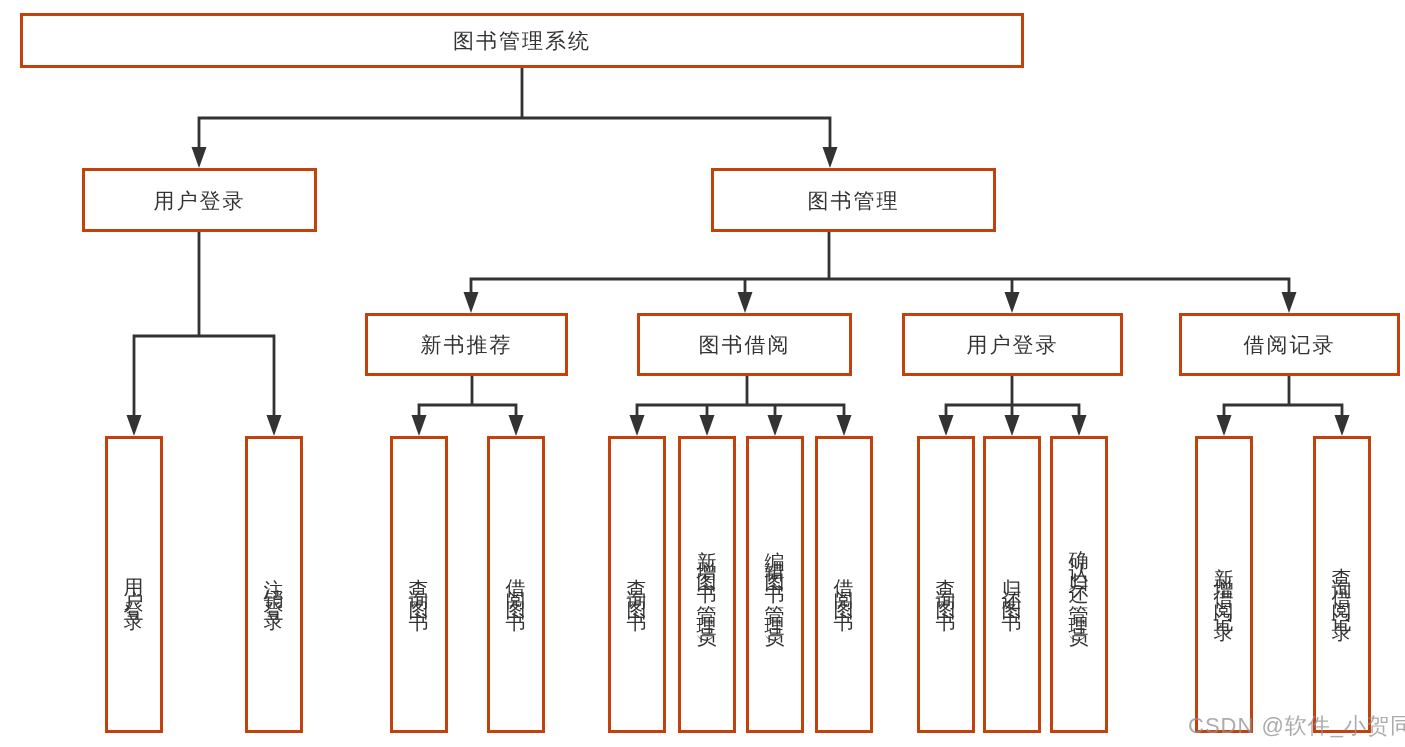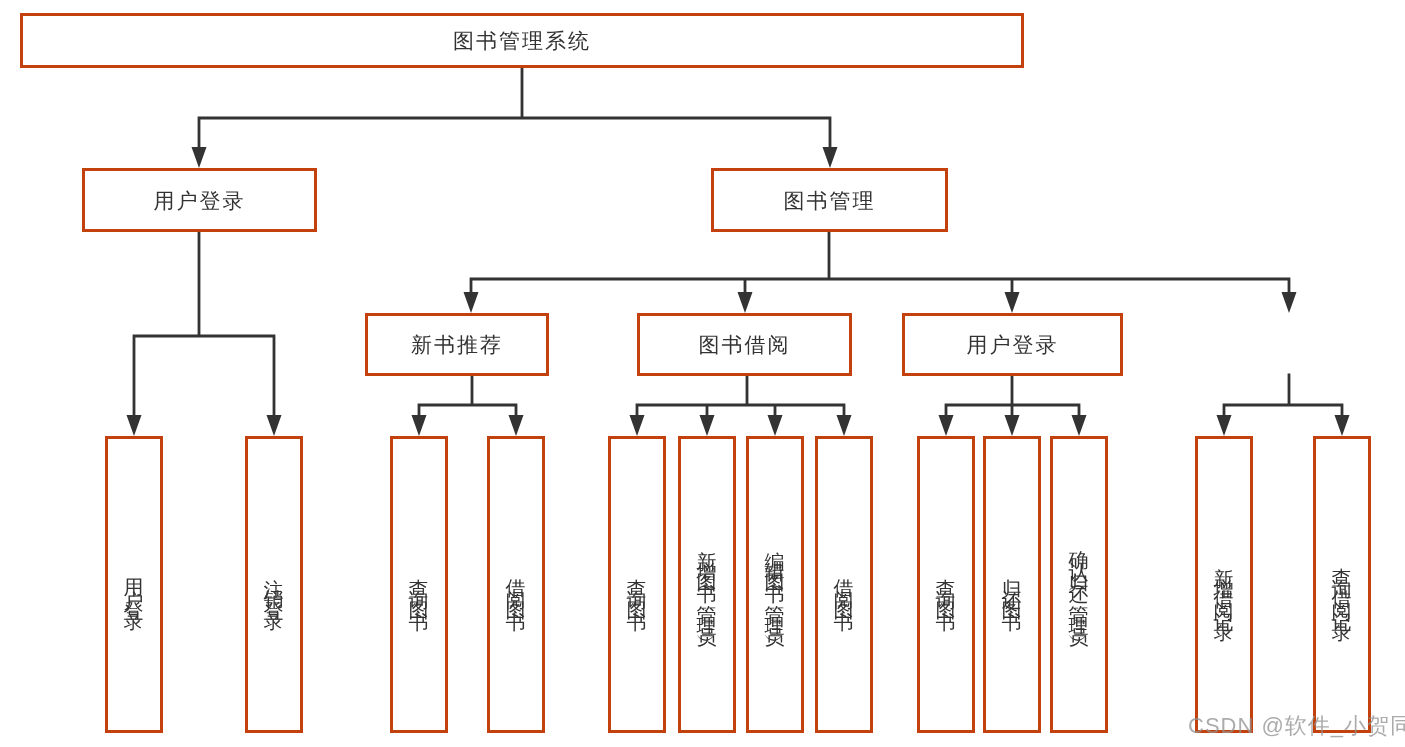--- a/index.html
+++ b/index.html
@@ -52,32 +52,35 @@
     </g>
   </svg>
 
   <div class="node h" style="left:20px;top:13px;width:1004px;height:55px">
     <span class="lbl">图书管理系统</span>
   </div>
 
   <div class="node h" style="left:82px;top:168px;width:235px;height:64px">
     <span class="lbl">用户登录</span>
   </div>
-  <div class="node h" style="left:711px;top:168px;width:237px;height:64px">
+  <div class="node h" style="left:711px;top:168px;width:285px;height:64px">
     <span class="lbl">图书管理</span>
   </div>
 
-  <div class="node h" style="left:365px;top:313px;width:184px;height:63px">
+  <div class="node h" style="left:365px;top:313px;width:203px;height:63px">
     <span class="lbl">新书推荐</span>
   </div>
   <div class="node h" style="left:637px;top:313px;width:215px;height:63px">
     <span class="lbl">图书借阅</span>
   </div>
   <div class="node h" style="left:902px;top:313px;width:221px;height:63px">
     <span class="lbl">用户登录</span>
+  </div>
+  <div class="node h" style="left:1179px;top:313px;width:221px;height:63px">
+    <span class="lbl">借阅记录</span>
   </div>
 
   <div class="node v" style="left:105px;top:436px;width:58px;height:297px">
     <span class="lbl">用户登录</span>
   </div>
   <div class="node v" style="left:245px;top:436px;width:58px;height:297px">
     <span class="lbl">注销登录</span>
   </div>
 
   <div class="node v" style="left:390px;top:436px;width:58px;height:297px">

